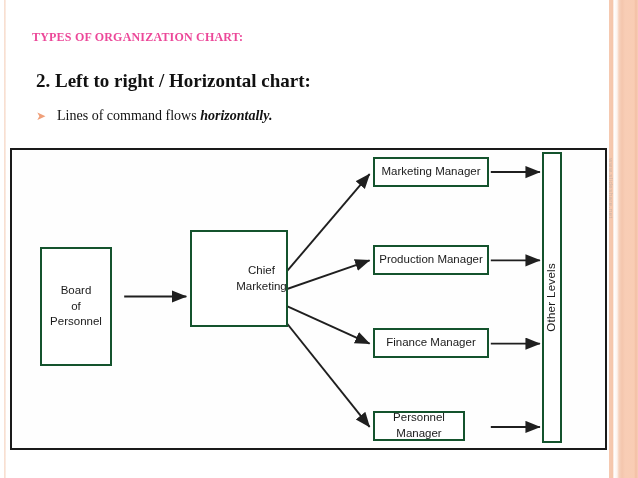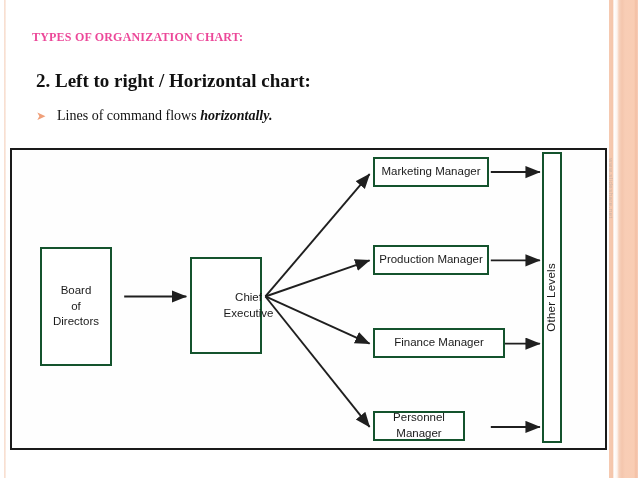--- a/index.html
+++ b/index.html
@@ -110,24 +110,24 @@
     justify-content: center;
     text-align: center;
     font-family: "Liberation Sans", "DejaVu Sans", sans-serif;
     font-size: 11.5px;
     color: #1a1a1a;
     line-height: 1.35;
   }
   .node-tall { font-size: 11.5px; }
 
   .node-board     { left: 28px;  top: 97px;  width: 72px;  height: 119px; }
-  .node-chief     { left: 178px; top: 107px;  width: 72px;  height: 97px; padding-left: 45px; }
+  .node-chief     { left: 178px; top: 80px;  width: 98px;  height: 97px; padding-left: 45px; }
   .node-mkt       { left: 361px; top: 7px;   width: 116px; height: 30px; }
   .node-prod      { left: 361px; top: 95px;  width: 116px; height: 30px; }
-  .node-fin       { left: 361px; top: 178px; width: 132px; height: 30px; }
+  .node-fin       { left: 361px; top: 178px; width: 116px; height: 30px; }
   .node-pers      { left: 361px; top: 261px; width: 92px; height: 30px; }
 
   .node-levels {
     left: 530px; top: 2px;
     width: 20px; height: 291px;
     padding: 0;
   }
   .node-levels .vtext {
     writing-mode: vertical-rl;
     transform: rotate(180deg);
@@ -192,28 +192,28 @@
         <line x1="478" y1="110" x2="527" y2="110"></line>
         <line x1="478" y1="193" x2="527" y2="193"></line>
         <line x1="478" y1="276" x2="527" y2="276"></line>
       </g>
     </svg>
 
     <div class="node node-board node-tall">
       <span>
         <span>Board</span><br>
         <span>of</span><br>
-        <span>Directors</span>
+        <span>Personnel</span>
       </span>
     </div>
 
     <div class="node node-chief node-tall">
       <span>
         <span>Chief</span><br>
-        <span>Executive</span>
+        <span>Marketing</span>
       </span>
     </div>
 
     <div class="node node-mkt">
       <span>Marketing Manager</span>
     </div>
 
     <div class="node node-prod">
       <span>Production Manager</span>
     </div>

